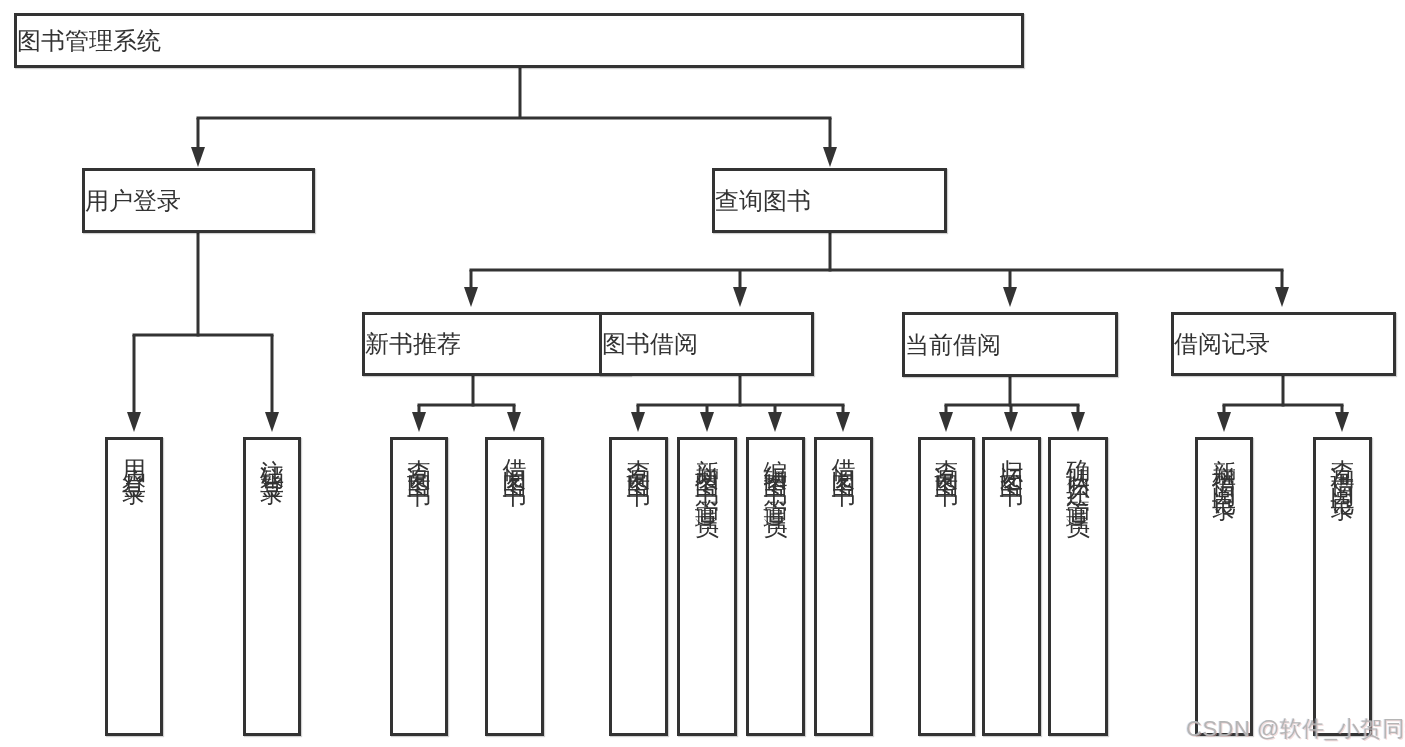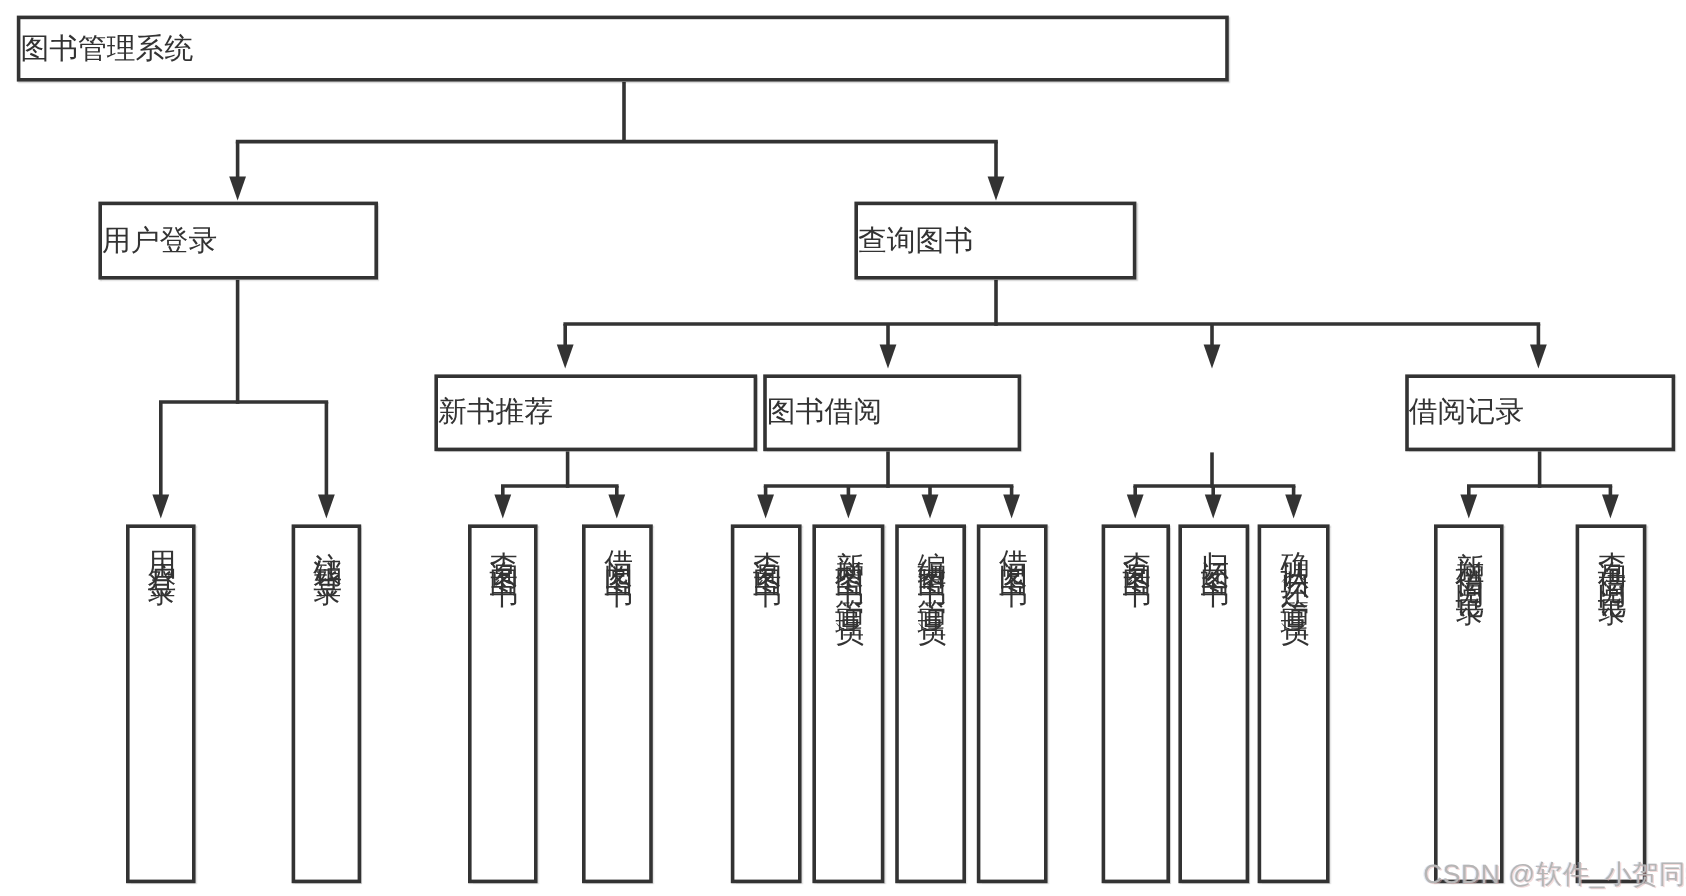--- a/index.html
+++ b/index.html
@@ -119,22 +119,25 @@
   <div class="node" style="left:82px; top:168px; width:233px; height:65px;">
     <span>用户登录</span>
   </div>
   <div class="node" style="left:712px; top:168px; width:235px; height:65px;">
     <span>查询图书</span>
   </div>
 
   <div class="node" style="left:362px; top:312px; width:269px; height:64px;">
     <span>新书推荐</span>
   </div>
-  <div class="node" style="left:636px; top:312px; width:215px; height:64px;">
+  <div class="node" style="left:599px; top:312px; width:215px; height:64px;">
     <span>图书借阅</span>
+  </div>
+  <div class="node" style="left:902px; top:312px; width:216px; height:65px;">
+    <span>当前借阅</span>
   </div>
   <div class="node" style="left:1171px; top:312px; width:225px; height:64px;">
     <span>借阅记录</span>
   </div>
 
   <div class="node leaf" style="left:105px; top:437px; width:58px; height:299px;">
     <span>用户登录</span>
   </div>
   <div class="node leaf" style="left:243px; top:437px; width:58px; height:299px;">
     <span>注销登录</span>

